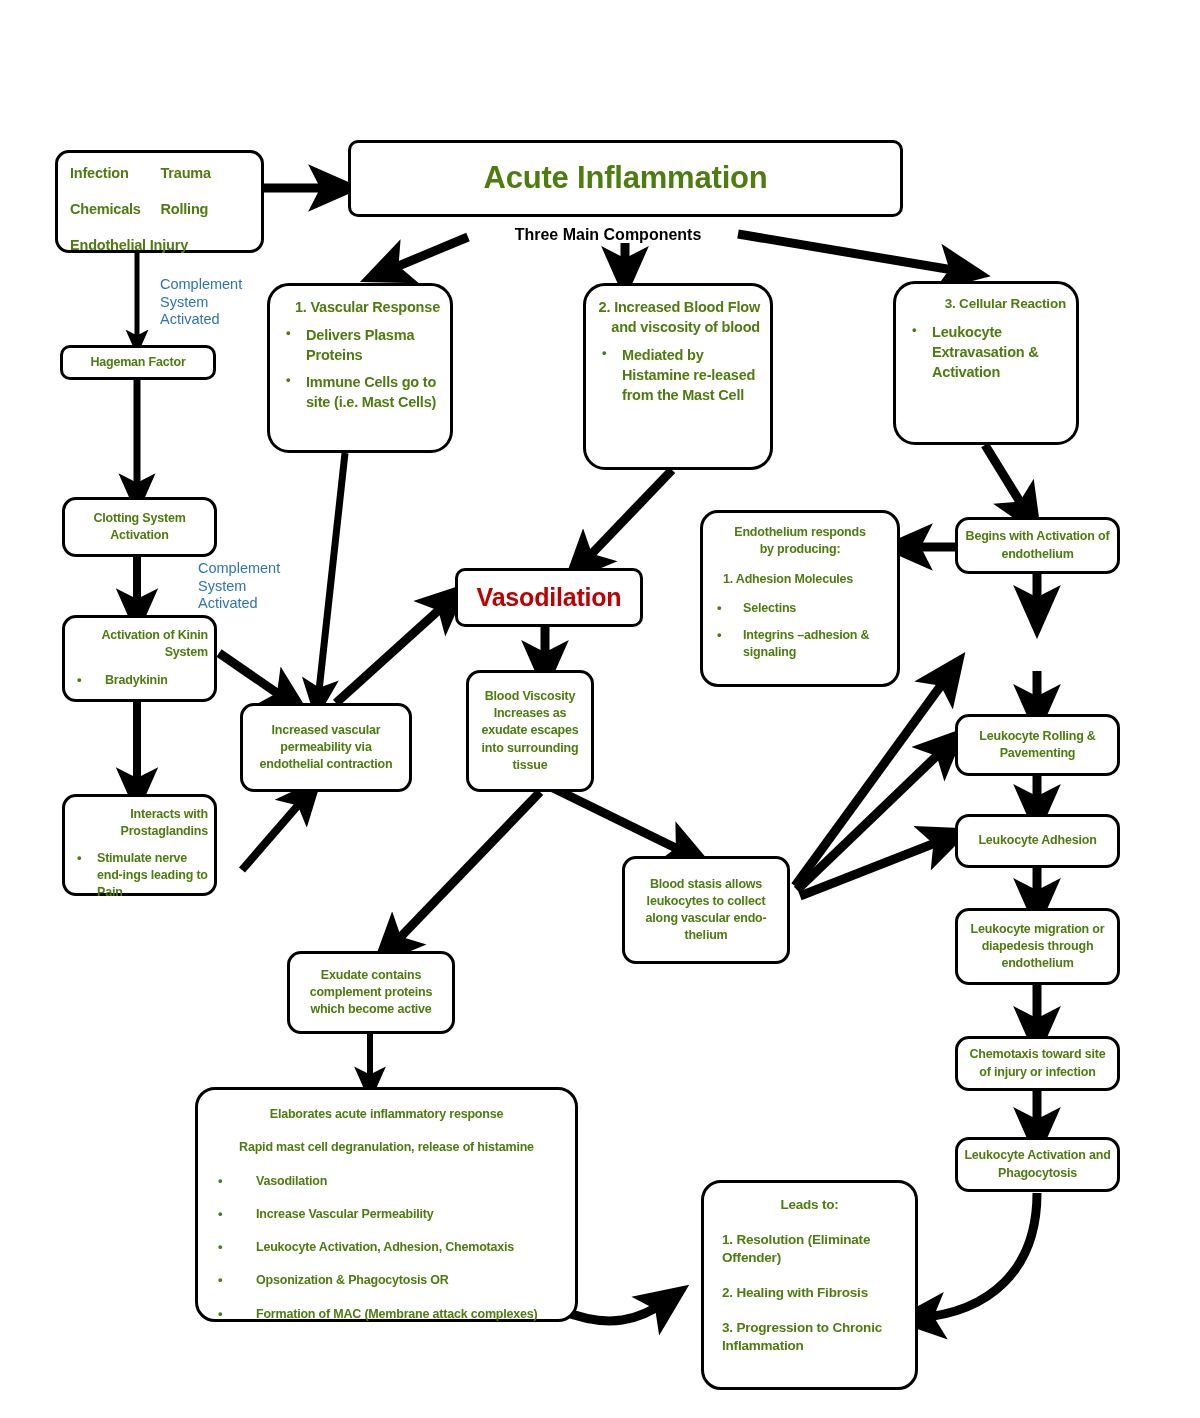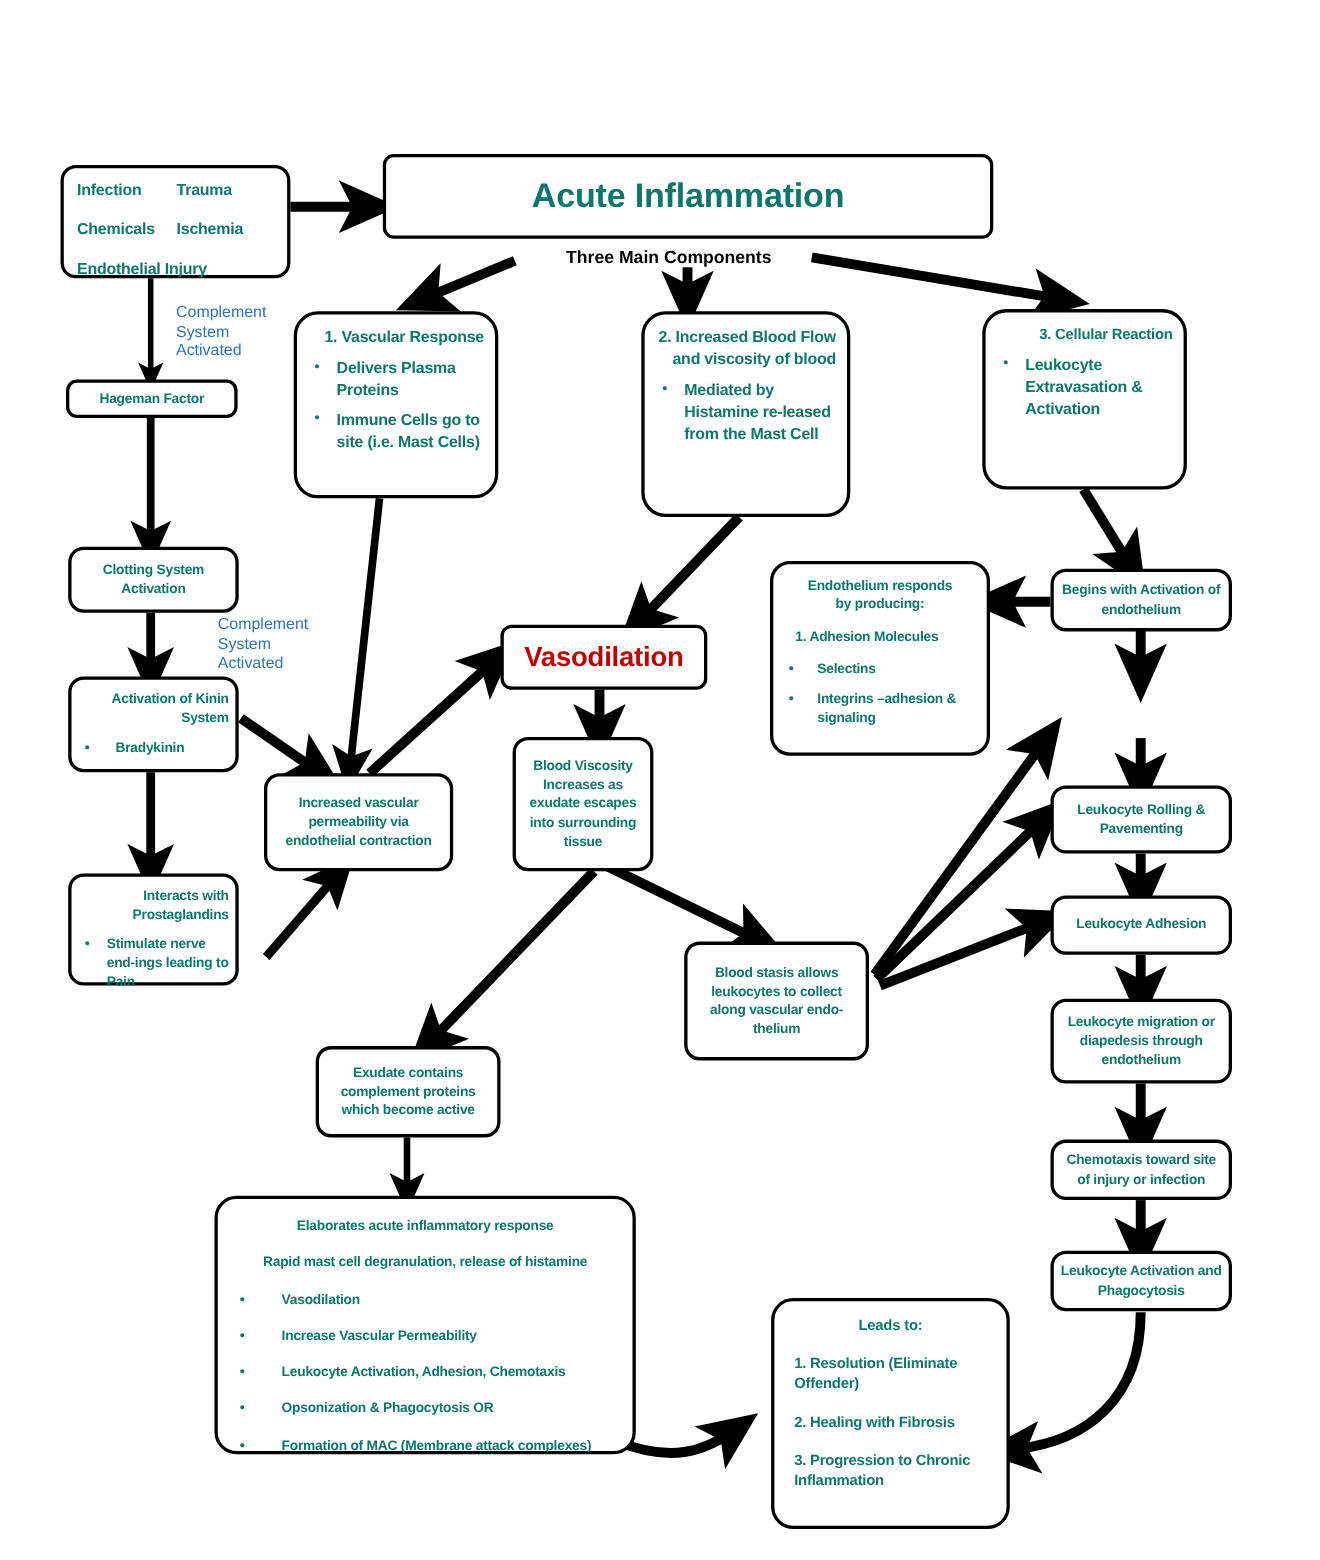--- a/index.html
+++ b/index.html
@@ -19,21 +19,21 @@
     overflow: hidden;
   }
   .node {
     position: absolute;
     box-sizing: border-box;
     border: 3px solid #000000;
     border-radius: 14px;
     background: #ffffff;
     z-index: 5;
     font-weight: bold;
-    color: #0f766e;
+    color: #4d7c0f;
     line-height: 1.38;
     letter-spacing: -0.2px;
   }
   .node .pad {
     padding: 7px 9px;
   }
   .ctr { text-align: center; }
   .lft { text-align: left; }
 
   ul.blist {
@@ -190,21 +190,21 @@
     <path d="M560,1310 C 610,1330 640,1320 668,1300" stroke="#000" stroke-width="9" fill="none" marker-end="url(#ah)"></path>
 
     <path d="M1037,1193 C 1037,1270 990,1312 918,1318" stroke="#000" stroke-width="9" fill="none" marker-end="url(#ah)"></path>
   </svg>
 
   <div class="node" style="left:55px; top:150px; width:209px; height:103px;">
     <div class="pad lft f14 causes-grid" style="padding:10px 12px;">
       <div>Infection</div>
       <div>Trauma</div>
       <div>Chemicals</div>
-      <div>Ischemia</div>
+      <div>Rolling</div>
       <div class="full">Endothelial Injury</div>
     </div>
   </div>
 
   <div class="node title-node" style="left:348px; top:140px; width:555px; height:77px;">
     <span>Acute Inflammation</span>
   </div>
 
   <div class="floatlabel f16" style="left:478px; top:226px; width:260px; text-align:center;">
     <span>Three Main Components</span>

